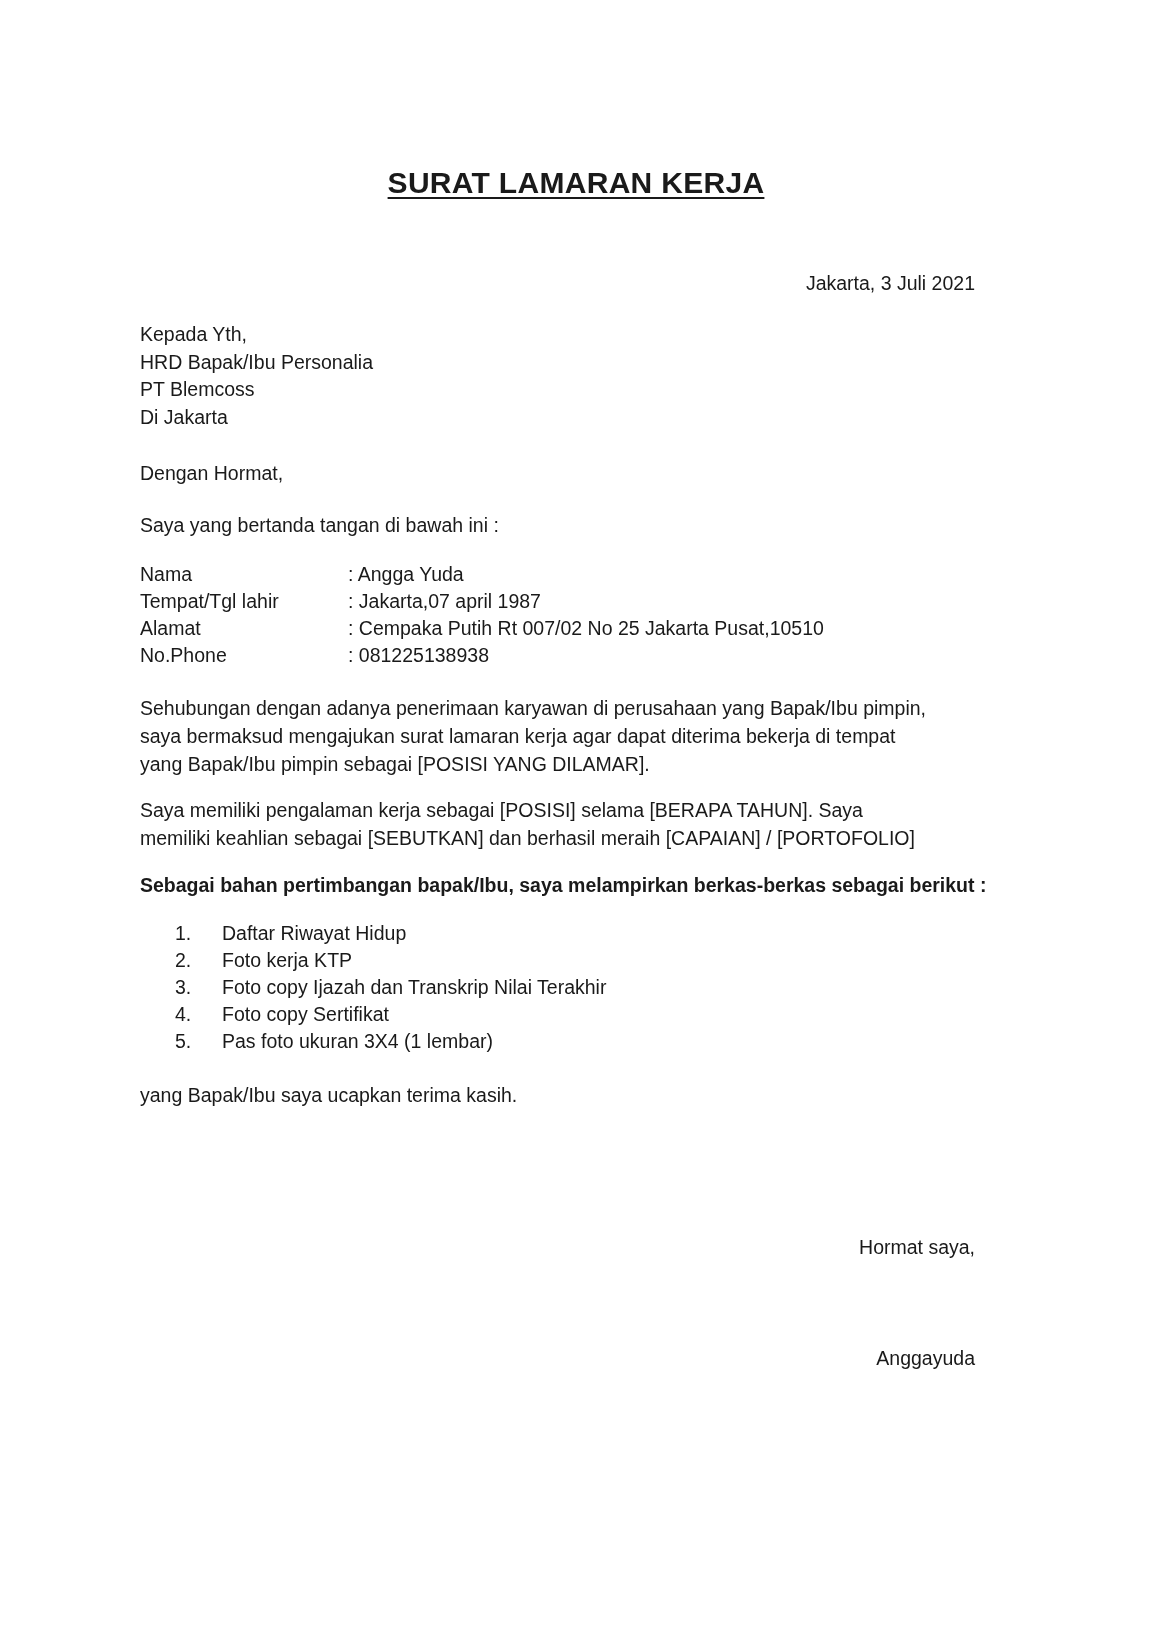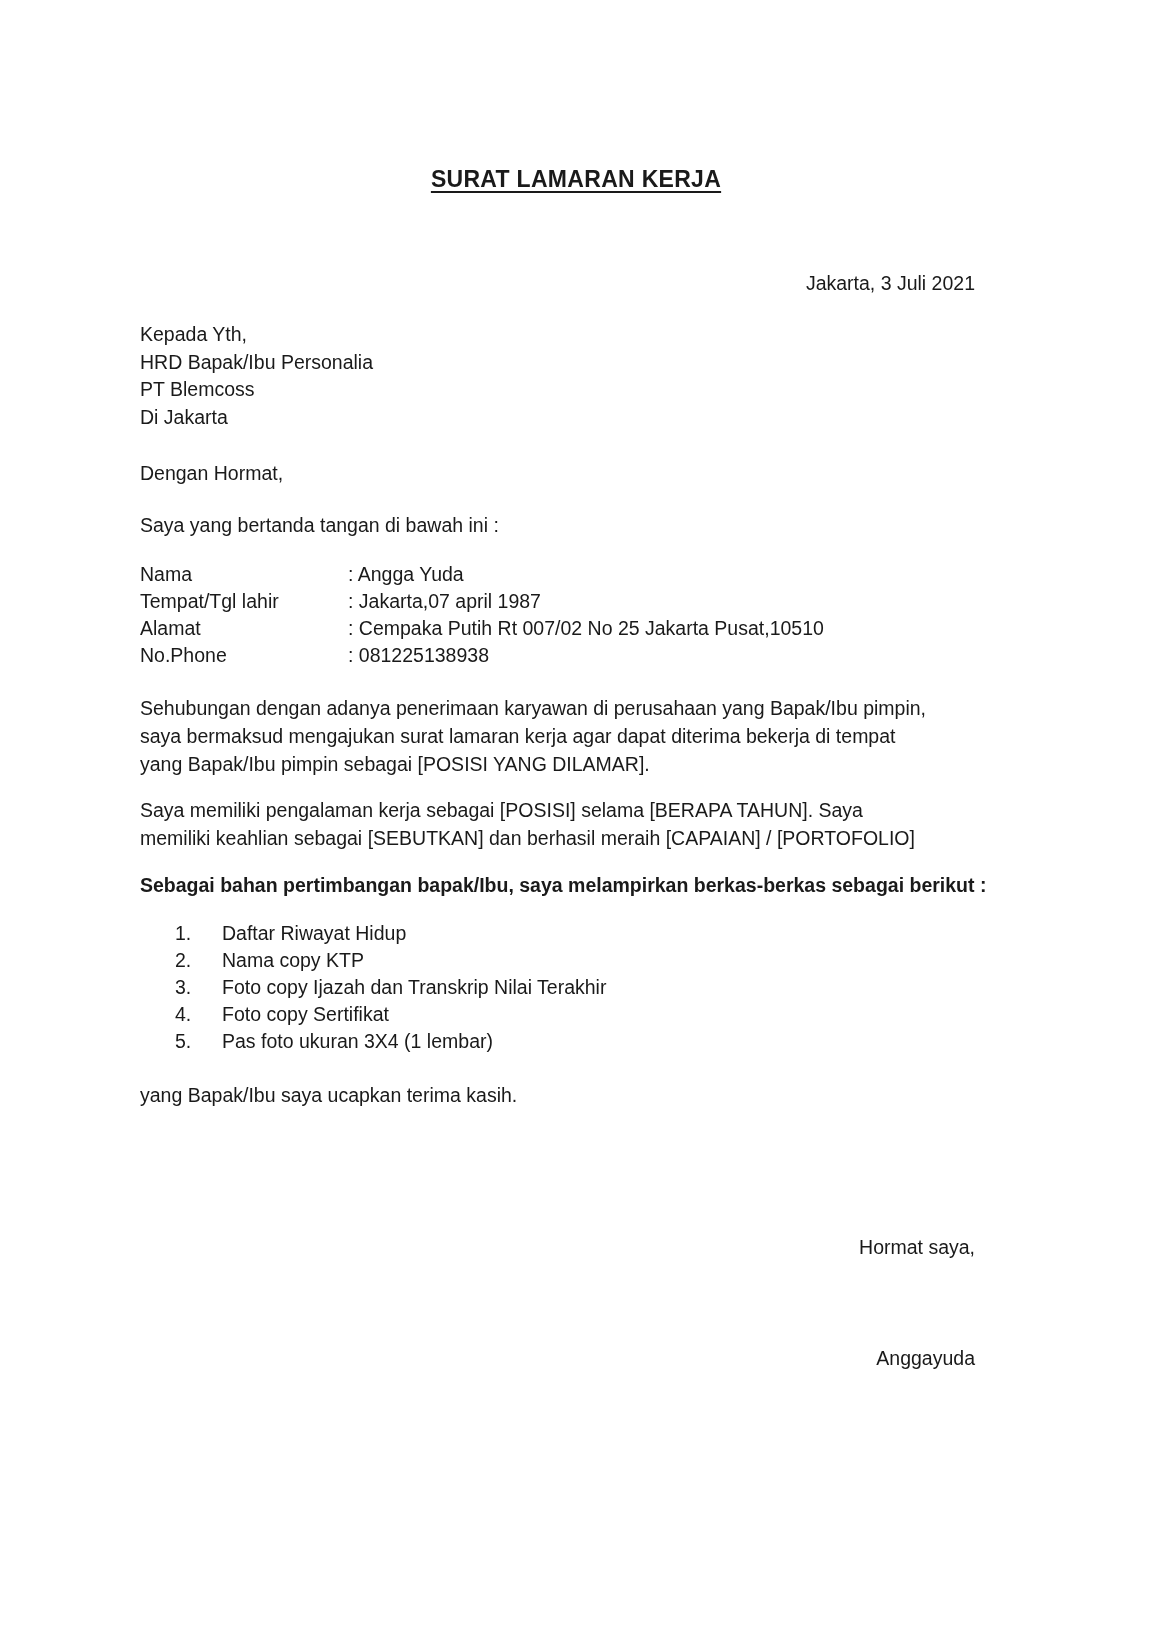--- a/index.html
+++ b/index.html
@@ -4,21 +4,21 @@
   <style>
     html, body { margin: 0; padding: 0; background: #ffffff; }
     body {
       width: 1152px; height: 1628px; position: relative; overflow: hidden;
       font-family: "Liberation Sans", sans-serif; color: #1a1a1a;
       font-size: 19.5px;
     }
     .abs { position: absolute; white-space: nowrap; }
     .title {
       left: 0; width: 1152px; text-align: center; top: 166px;
-      font-weight: bold; font-size: 23px; text-decoration: underline;
+      font-weight: bold; font-size: 30px; text-decoration: underline;
       text-underline-offset: 4px; text-decoration-thickness: 2px;
       letter-spacing: 0.3px;
     }
     .right { right: 177px; text-align: right; }
     .left { left: 140px; }
     .line { line-height: 27.5px; }
     .field-label { position: absolute; left: 0; }
     .field-value { position: absolute; left: 208px; }
     .para { left: 140px; width: 880px; line-height: 28px; white-space: normal; }
     b { font-weight: normal; }
@@ -75,21 +75,21 @@
 
 <div class="abs left" style="top:874px;font-weight:bold;">Sebagai bahan pertimbangan bapak/Ibu, saya melampirkan berkas-berkas sebagai berikut :</div>
 
 <div class="abs left" style="top:922px; width:880px; height:140px;">
   <div style="position:absolute; top:0; width:100%;">
     <span class="list-num">1.</span>
     <span class="list-text">Daftar Riwayat Hidup</span>
   </div>
   <div style="position:absolute; top:27px; width:100%;">
     <span class="list-num">2.</span>
-    <span class="list-text">Nama copy KTP</span>
+    <span class="list-text">Foto kerja KTP</span>
   </div>
   <div style="position:absolute; top:54px; width:100%;">
     <span class="list-num">3.</span>
     <span class="list-text">Foto copy Ijazah dan Transkrip Nilai Terakhir</span>
   </div>
   <div style="position:absolute; top:81px; width:100%;">
     <span class="list-num">4.</span>
     <span class="list-text">Foto copy Sertifikat</span>
   </div>
   <div style="position:absolute; top:108px; width:100%;">

